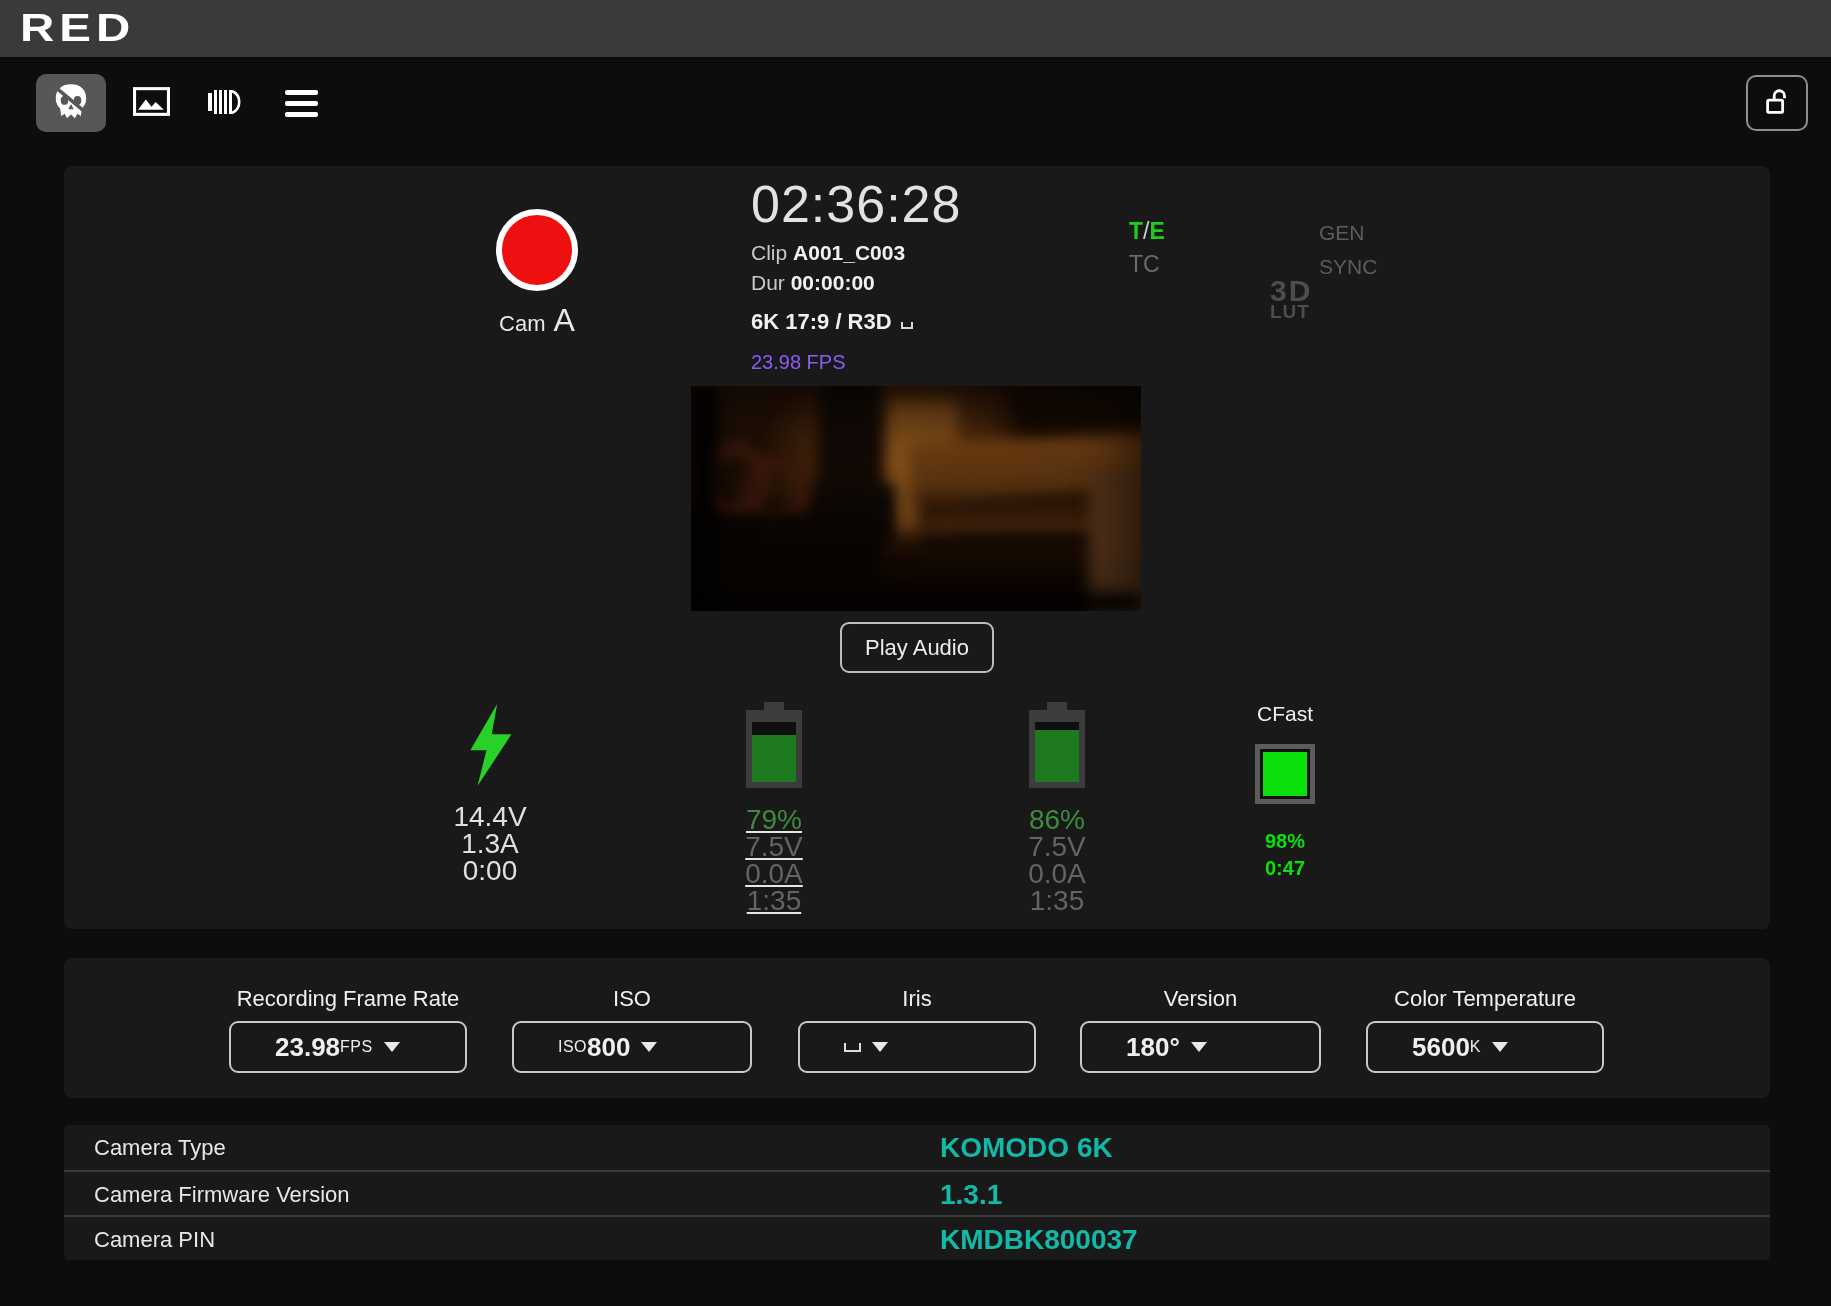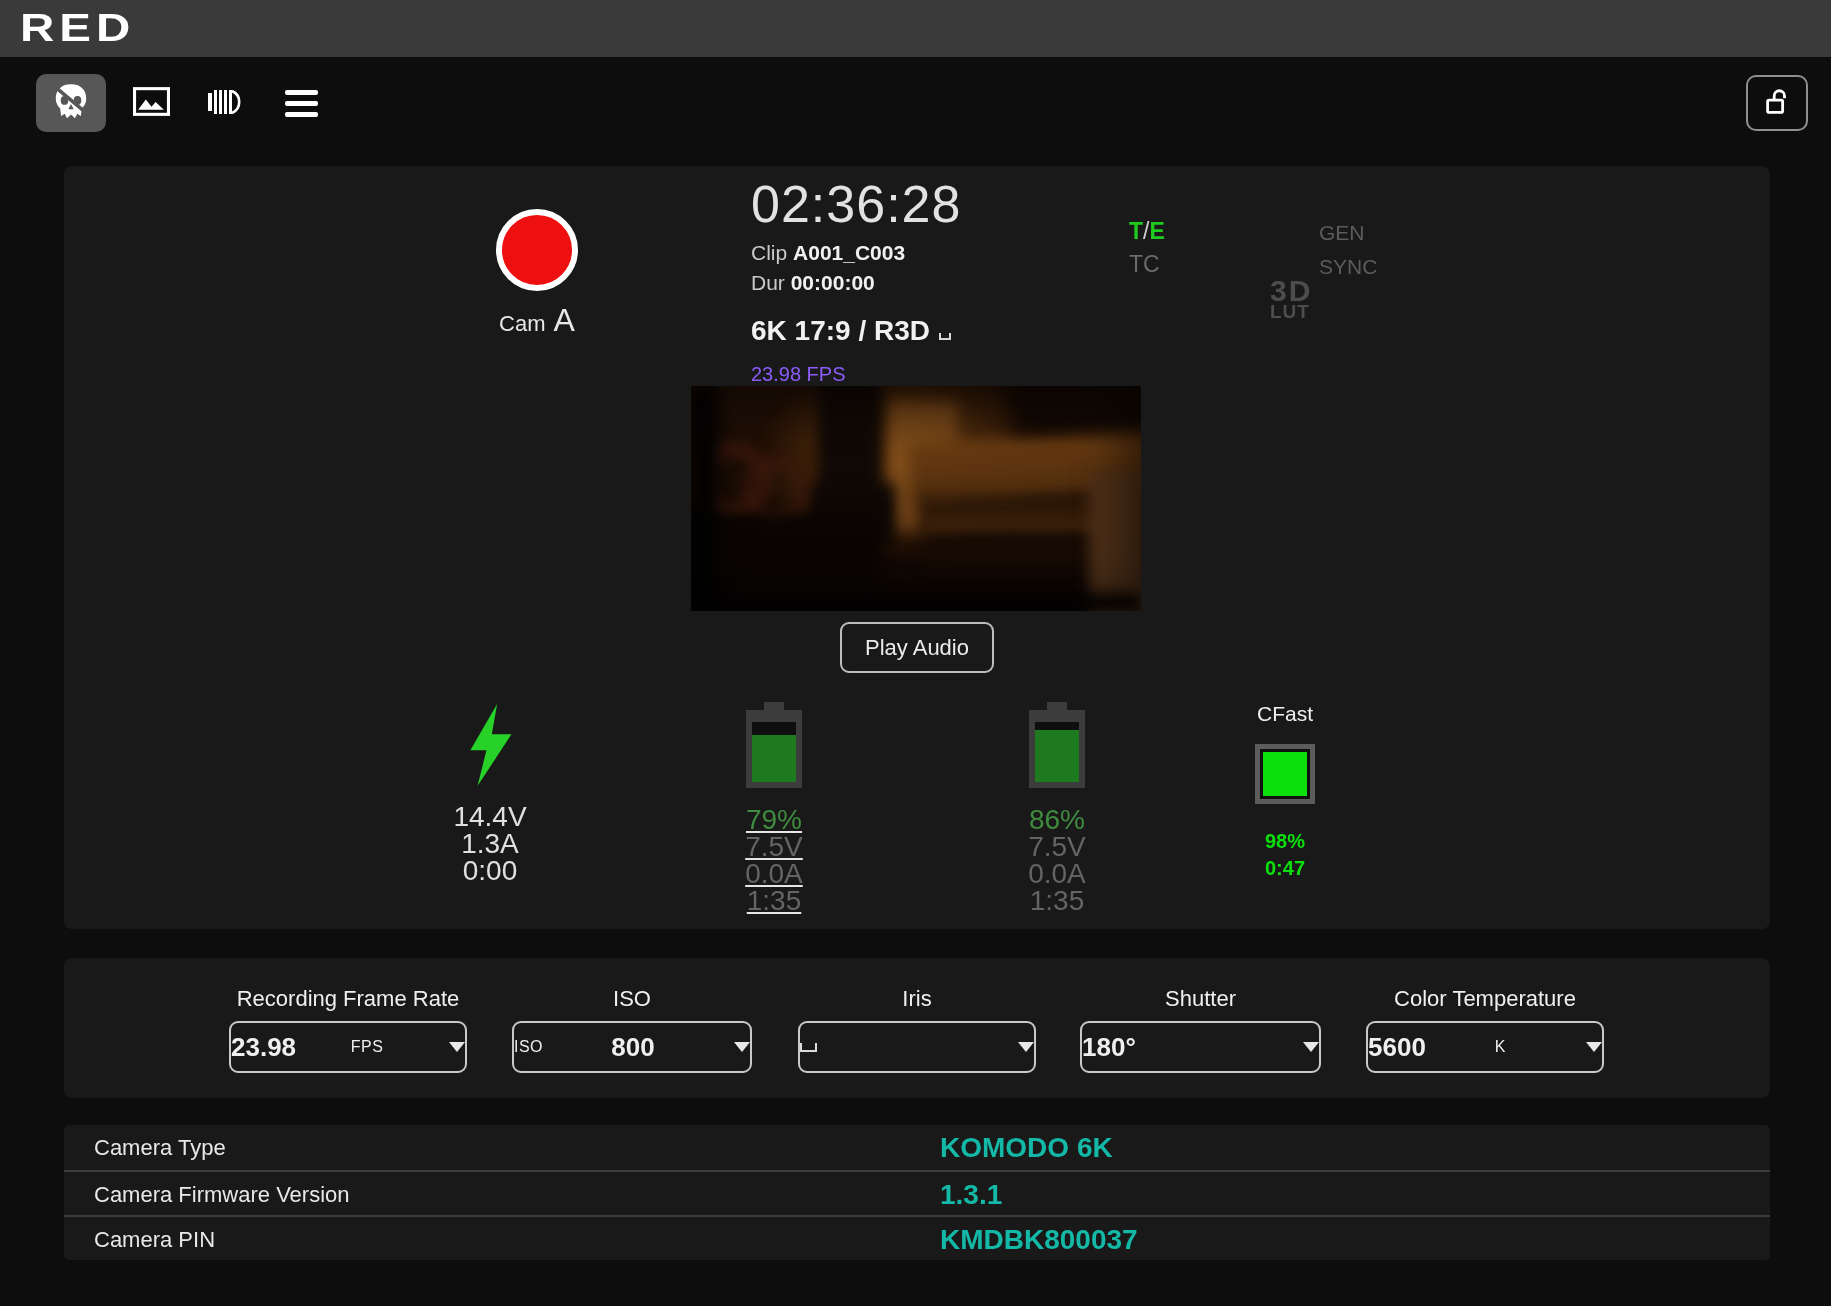--- a/index.html
+++ b/index.html
@@ -33,21 +33,21 @@
     background:#ee1010; border:6px solid #ffffff; cursor:pointer; }
   .cam-line { position:absolute; left:373px; top:136px; width:200px; text-align:center; color:#e8e8e8; }
   .cam-line .cam-word { font-size:22px; }
   .cam-line .cam-id { font-size:32px; margin-left:8px; }
 
   
   .tc-block { position:absolute; left:687px; top:8px; }
   .timecode { font-size:52px; font-weight:400; color:#e2e2e2; letter-spacing:1px; }
   .tc-row { font-size:21px; color:#c9c9c9; margin-top:8px; line-height:22px; }
   .tc-row b { color:#f1f1f1; }
-  .fmt-row { font-size:28px; font-weight:700; color:#f1f1f1; margin-top:21px; }
+  .fmt-row { font-size:22px; font-weight:700; color:#f1f1f1; margin-top:15px; }
   .fps-row { font-size:20px; color:#8b5cf6; margin-top:16px; }
   .crop-glyph { display:inline-block; width:12px; height:7px; border:2px solid #d8d8d8; border-top:none; margin-left:9px; }
 
   
   .te { position:absolute; left:1065px; top:52px; font-size:23px; font-weight:700; }
   .te .g { color:#1ecb1e; } .te .s { color:#cfcfcf; font-weight:400; }
   .tc-label { position:absolute; left:1065px; top:85px; font-size:23px; color:#6a6a6a; }
   .gen-label  { position:absolute; left:1255px; top:55px; font-size:21px; color:#5c5c5c; }
   .sync-label { position:absolute; left:1255px; top:89px; font-size:21px; color:#5c5c5c; }
   .lut-badge { position:absolute; left:1206px; top:112px; width:60px; text-align:left;
@@ -100,21 +100,21 @@
   .med-label { font-size:21px; color:#f0f0f0; line-height:24px; }
   .cf-card { width:60px; height:60px; border:5px solid #5c5c5c; background:#101010; padding:3px; margin:18px auto 24px; }
   .cf-fill { width:100%; height:100%; background:#0ce00c; }
   .pw-med-line { font-size:20px; line-height:27px; font-weight:700; color:#0ce00c; }
 
   
   .ctrl-group { position:absolute; top:0; height:140px; }
   .ctrl-label { position:absolute; top:28px; width:100%; text-align:center; font-size:22px; color:#f0f0f0; }
   .ctrl-btn { position:absolute; top:63px; left:0; width:100%; height:52px; background:transparent;
     border:2px solid #c9c9c9; border-radius:9px; color:#efefef; cursor:pointer;
-    display:flex; align-items:center; justify-content:space-between; font-family:"Liberation Sans",sans-serif; }
+    display:flex; align-items:center; justify-content:flex-start; font-family:"Liberation Sans",sans-serif;padding-left:44px; }
   .g-fr  { left:165px; width:238px; }
   .g-iso { left:448px; width:240px; }
   .g-iris{ left:734px; width:238px; }
   .g-sh  { left:1016px; width:241px; }
   .g-ct  { left:1302px; width:238px; }
   .big { font-size:26px; font-weight:700; }
   .small-unit { font-size:16px; font-weight:400; letter-spacing:0.5px; }
   .caret { width:0; height:0; border-left:8px solid transparent; border-right:8px solid transparent;
     border-top:10px solid #e8e8e8; margin-left:11px; }
   .nolens-glyph { display:inline-block; width:17px; height:9px; border:2px solid #dcdcdc; border-top:none; }
@@ -310,21 +310,21 @@
 
   <div class="ctrl-group g-iris">
     <div class="ctrl-label">Iris</div>
     <button class="ctrl-btn">
       <span class="nolens-glyph"></span>
       <span class="caret"></span>
     </button>
   </div>
 
   <div class="ctrl-group g-sh">
-    <div class="ctrl-label">Shutter</div>
+    <div class="ctrl-label">Version</div>
     <button class="ctrl-btn">
       <span class="big">180°</span>
       <span class="caret"></span>
     </button>
   </div>
 
   <div class="ctrl-group g-ct">
     <div class="ctrl-label">Color Temperature</div>
     <button class="ctrl-btn">
       <span class="big">5600</span>

